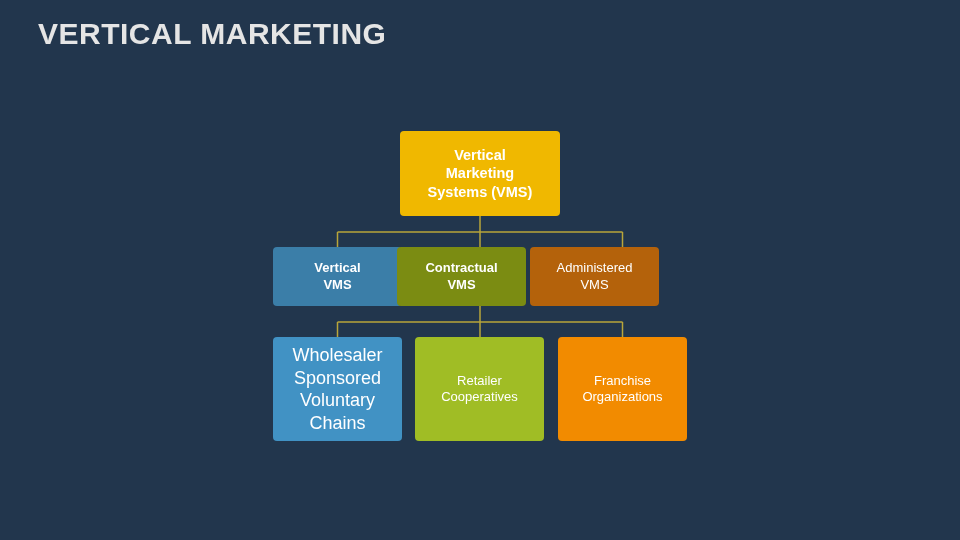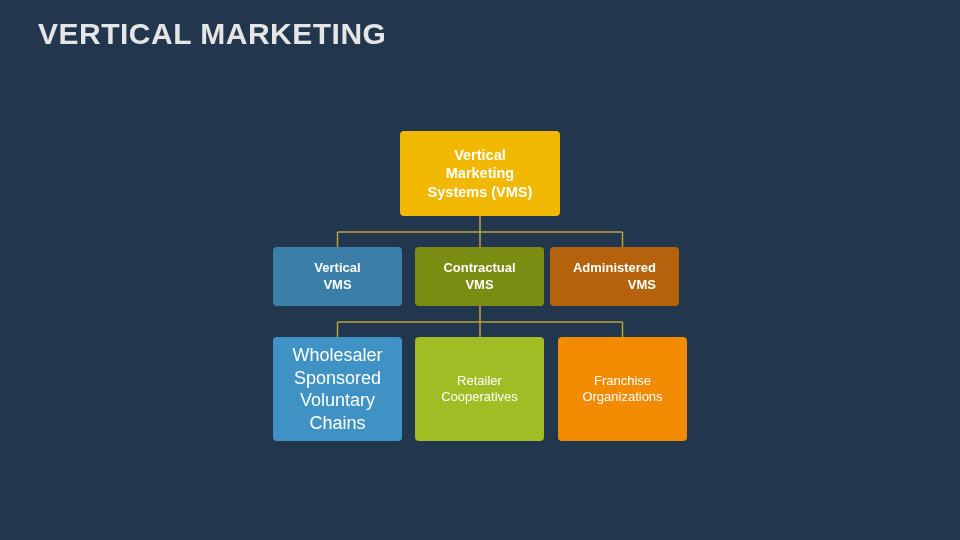--- a/index.html
+++ b/index.html
@@ -83,37 +83,36 @@
   #node-corporate {
     left: 273px;
     top: 247px;
     width: 129px;
     height: 59px;
     background: #3b7ea8;
     font-size: 13px;
     font-weight: bold;
   }
   #node-contractual {
-    left: 415px;
+    left: 397px;
     top: 247px;
     width: 129px;
     height: 59px;
     background: #7b8c12;
     font-size: 13px;
     font-weight: bold;
   }
   #node-administered {
-    left: 550px;
+    left: 530px;
     top: 247px;
     width: 129px;
     height: 59px;
     background: #b4620b;
     font-size: 13px;
-    font-weight: bold;
-    text-align: right;
+    font-weight: normal;
   }
   
   #node-wholesaler {
     left: 273px;
     top: 337px;
     width: 129px;
     height: 104px;
     background: #4192c4;
     font-size: 18px;
     font-weight: normal;

